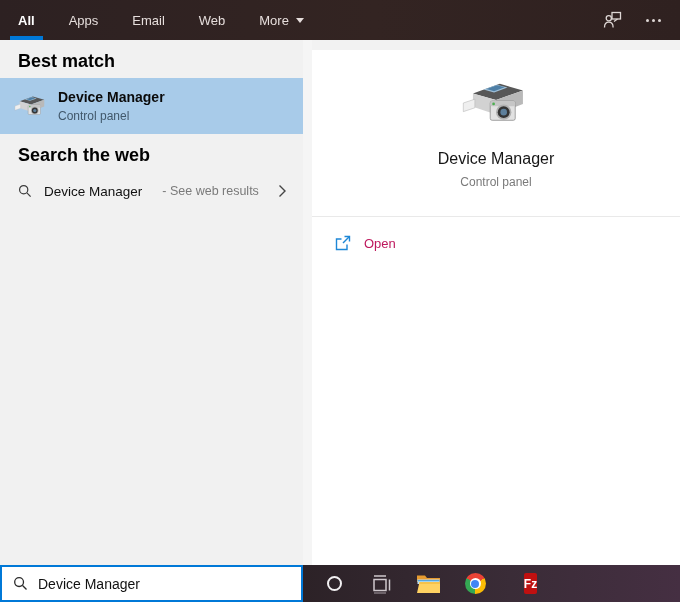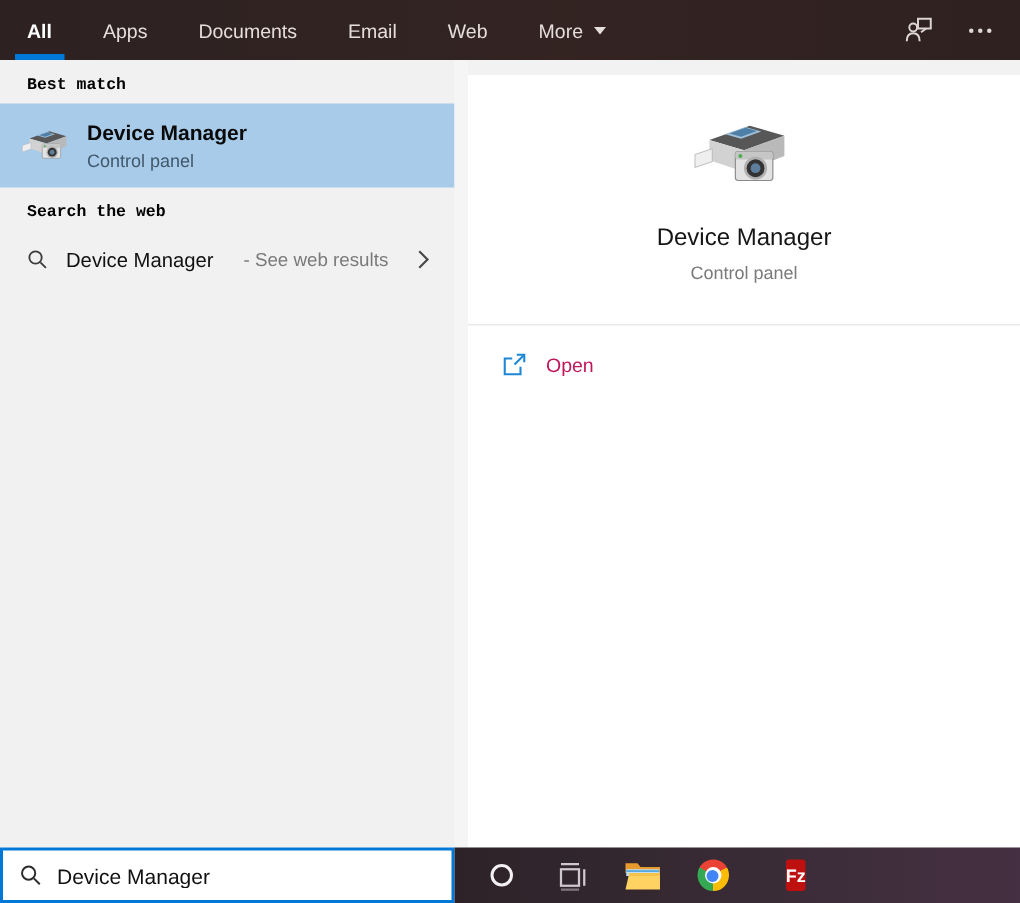--- a/index.html
+++ b/index.html
@@ -21,21 +21,21 @@
   .dots { display:flex; gap:3px; }
   .dots i { width:3px; height:3px; border-radius:50%; background:#ded7d5; }
 
   
   .content { flex:1 1 auto; display:flex; min-height:0; }
   .left-panel { width:303px; flex:0 0 303px; background:#f1f1f1; }
   .gap-col { width:9px; flex:0 0 9px; background:#f5f5f5; }
   .right-area { flex:1 1 auto; background:#f2f2f2; display:flex; flex-direction:column; }
   .right-card { margin-top:10px; background:#ffffff; flex:1 1 auto; display:flex; flex-direction:column; }
 
-  .section-label { font-size:11px; font-weight:bold; color:#000; padding:11px 0 6px 18px;font-family:Liberation Mono, monospace; }
+  .section-label { font-size:18px; font-weight:bold; color:#000; padding:11px 0 6px 18px; }
   .best-row { height:56px; background:#a8cbe9; display:flex; align-items:center; padding-left:14px; cursor:default; }
   .best-row .txt { margin-left:10px; }
   .best-row .title { font-size:14px; font-weight:bold; color:#0a0a0a; line-height:18px; }
   .best-row .sub { font-size:12px; color:#41586b; line-height:16px; margin-top:2px; }
 
   .web-row { height:38px; display:flex; align-items:center; padding-left:18px; cursor:default; }
   .web-row .query { font-size:13.5px; color:#111; margin-left:12px; }
   .web-row .suffix { font-size:12.5px; color:#7a7a7a; margin-left:20px; }
   .web-row .chev { margin-left:auto; margin-right:16px; display:flex; align-items:center; }
 
@@ -93,23 +93,20 @@
 
   <div class="header">
     <div class="tabs">
       <div class="tab active">
         <span>All</span>
       </div>
       <div class="tab">
         <span>Apps</span>
       </div>
       <div class="tab">
-        <span>Documents</span>
-      </div>
-      <div class="tab">
         <span>Email</span>
       </div>
       <div class="tab">
         <span>Web</span>
       </div>
       <div class="tab">
         <span>More</span>
         <span class="caret"></span>
       </div>
     </div>

